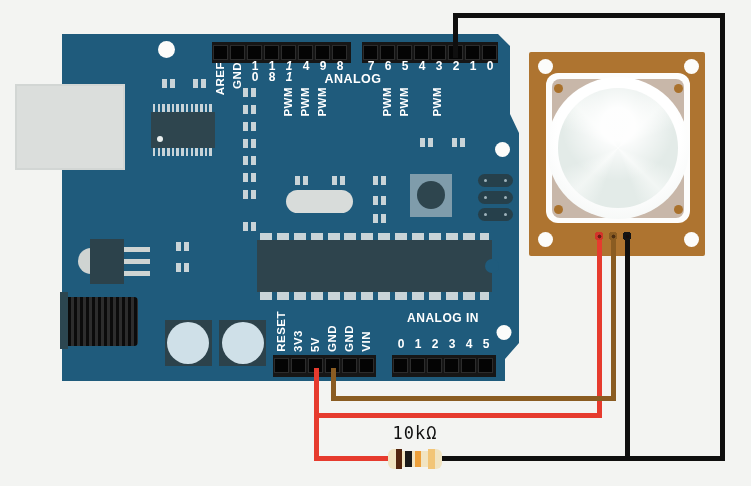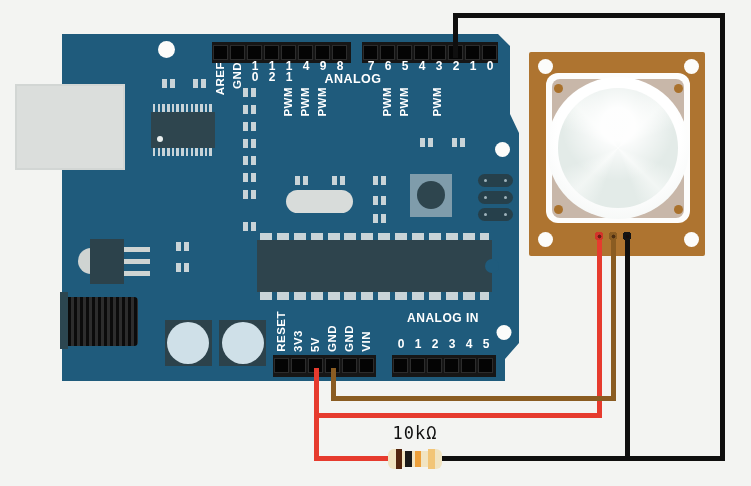--- a/index.html
+++ b/index.html
@@ -116,22 +116,22 @@
   <div class="pin" style="left:398px;top:46px;"></div>
   <div class="pin" style="left:415px;top:46px;"></div>
   <div class="pin" style="left:432px;top:46px;"></div>
   <div class="pin" style="left:449px;top:46px;"></div>
   <div class="pin" style="left:466px;top:46px;"></div>
   <div class="pin" style="left:483px;top:46px;"></div>
 
   <div class="vlab" style="left:214px;top:62px;">AREF</div>
   <div class="vlab" style="left:231px;top:62px;">GND</div>
   <div class="dig" style="left:250px;top:61px;">10</div>
-  <div class="dig" style="left:267px;top:61px;">12</div>
-  <div class="dig" style="left:284px;top:61px;">11</div>
+  <div class="dig" style="left:267px;top:61px;">18</div>
+  <div class="dig" style="left:284px;top:61px;font-style:italic;">11</div>
   <div class="dig" style="left:301px;top:61px;">4</div>
   <div class="dig" style="left:318px;top:61px;">9</div>
   <div class="dig" style="left:335px;top:61px;">8</div>
   <div class="dig" style="left:366px;top:61px;">7</div>
   <div class="dig" style="left:383px;top:61px;">6</div>
   <div class="dig" style="left:400px;top:61px;">5</div>
   <div class="dig" style="left:417px;top:61px;">4</div>
   <div class="dig" style="left:434px;top:61px;">3</div>
   <div class="dig" style="left:451px;top:61px;">2</div>
   <div class="dig" style="left:468px;top:61px;">1</div>

